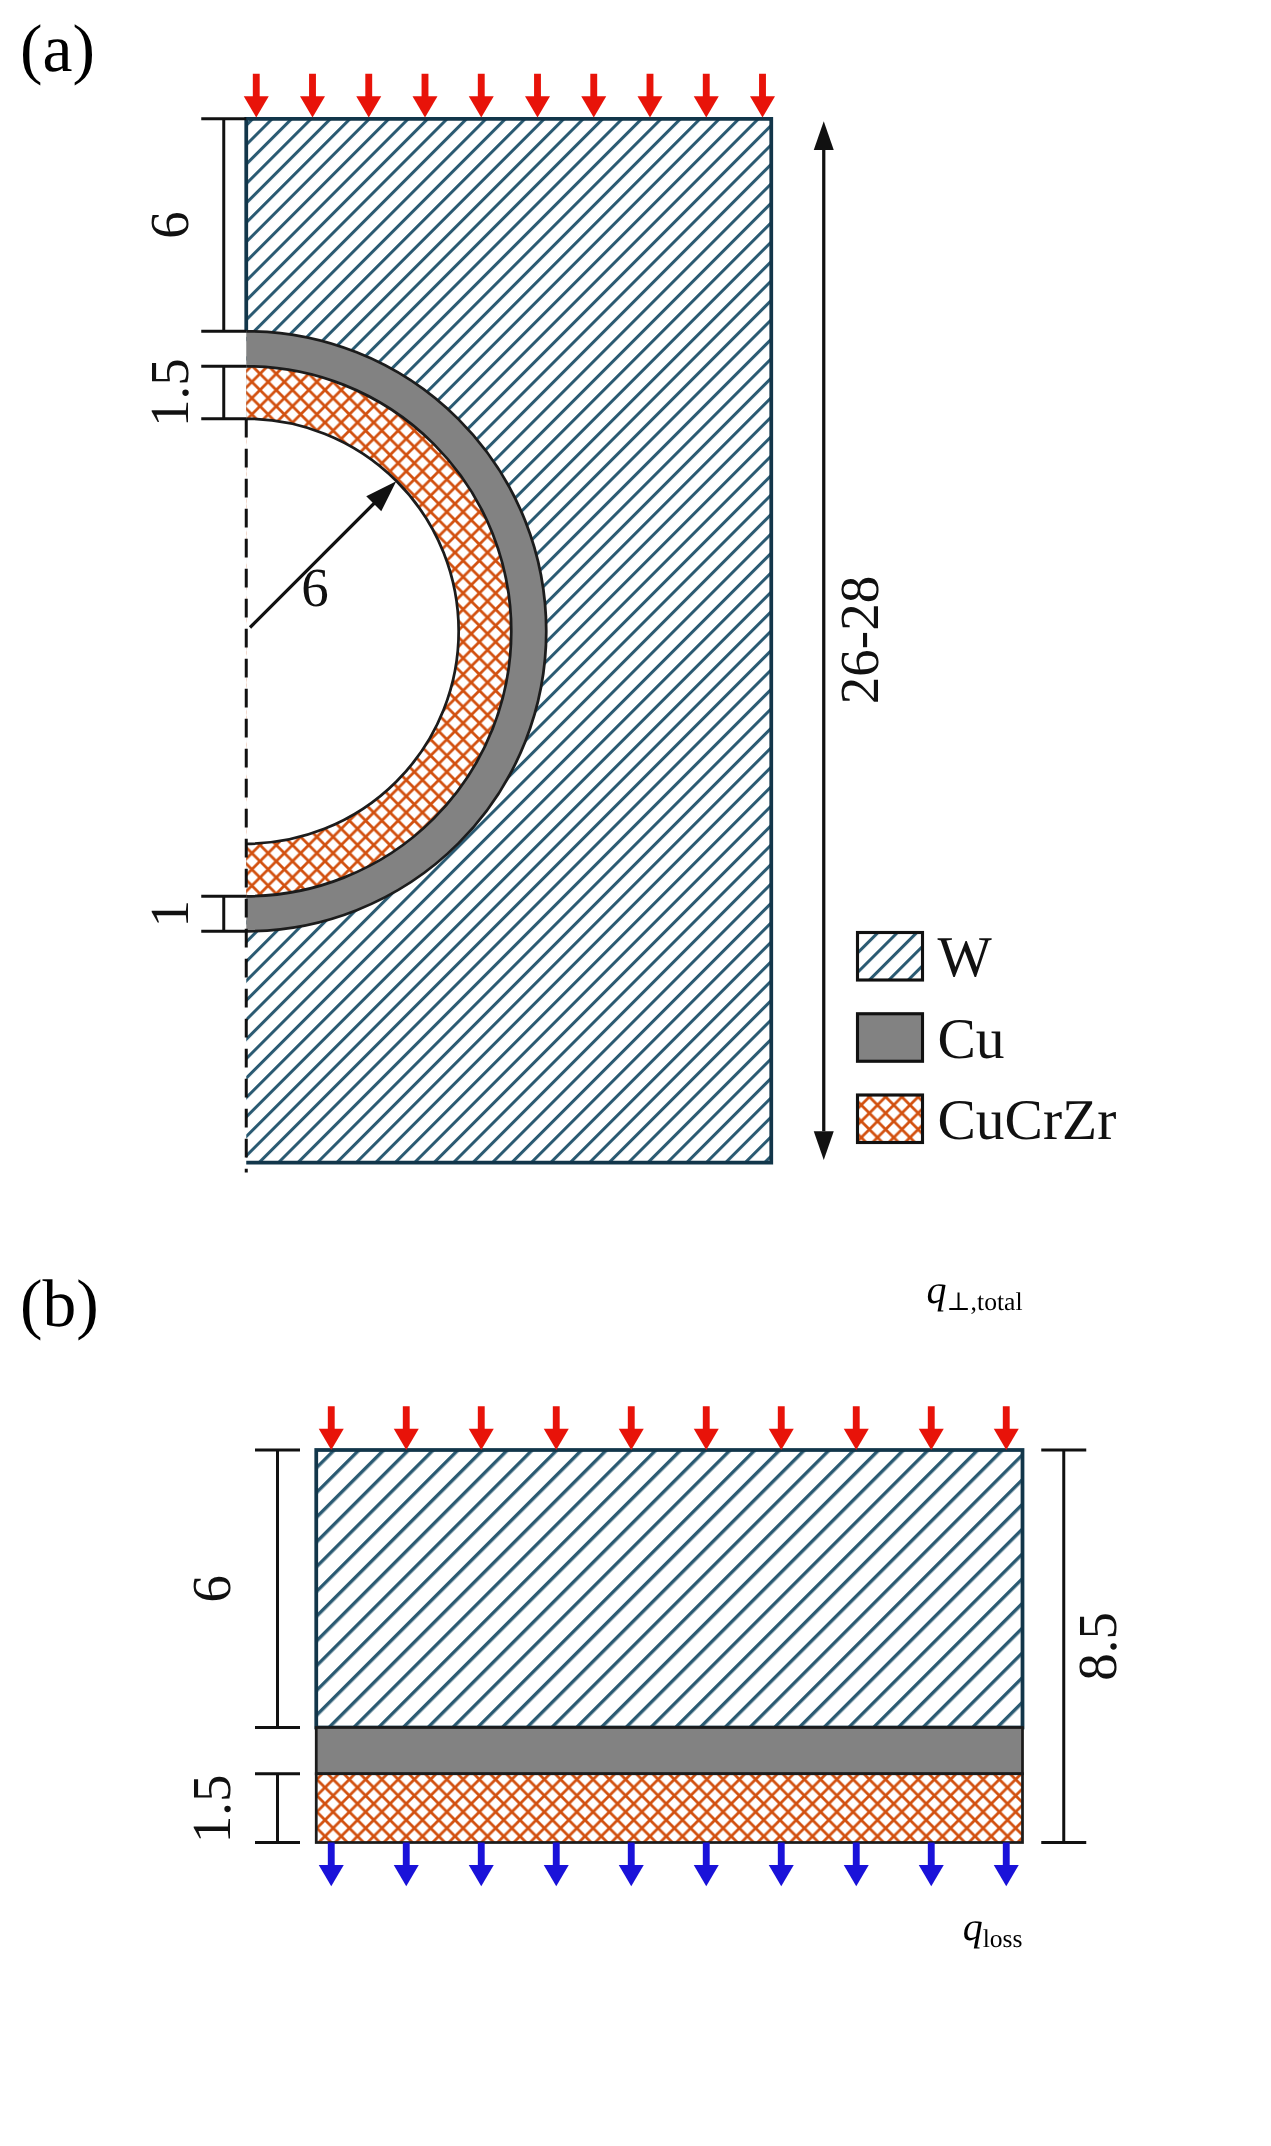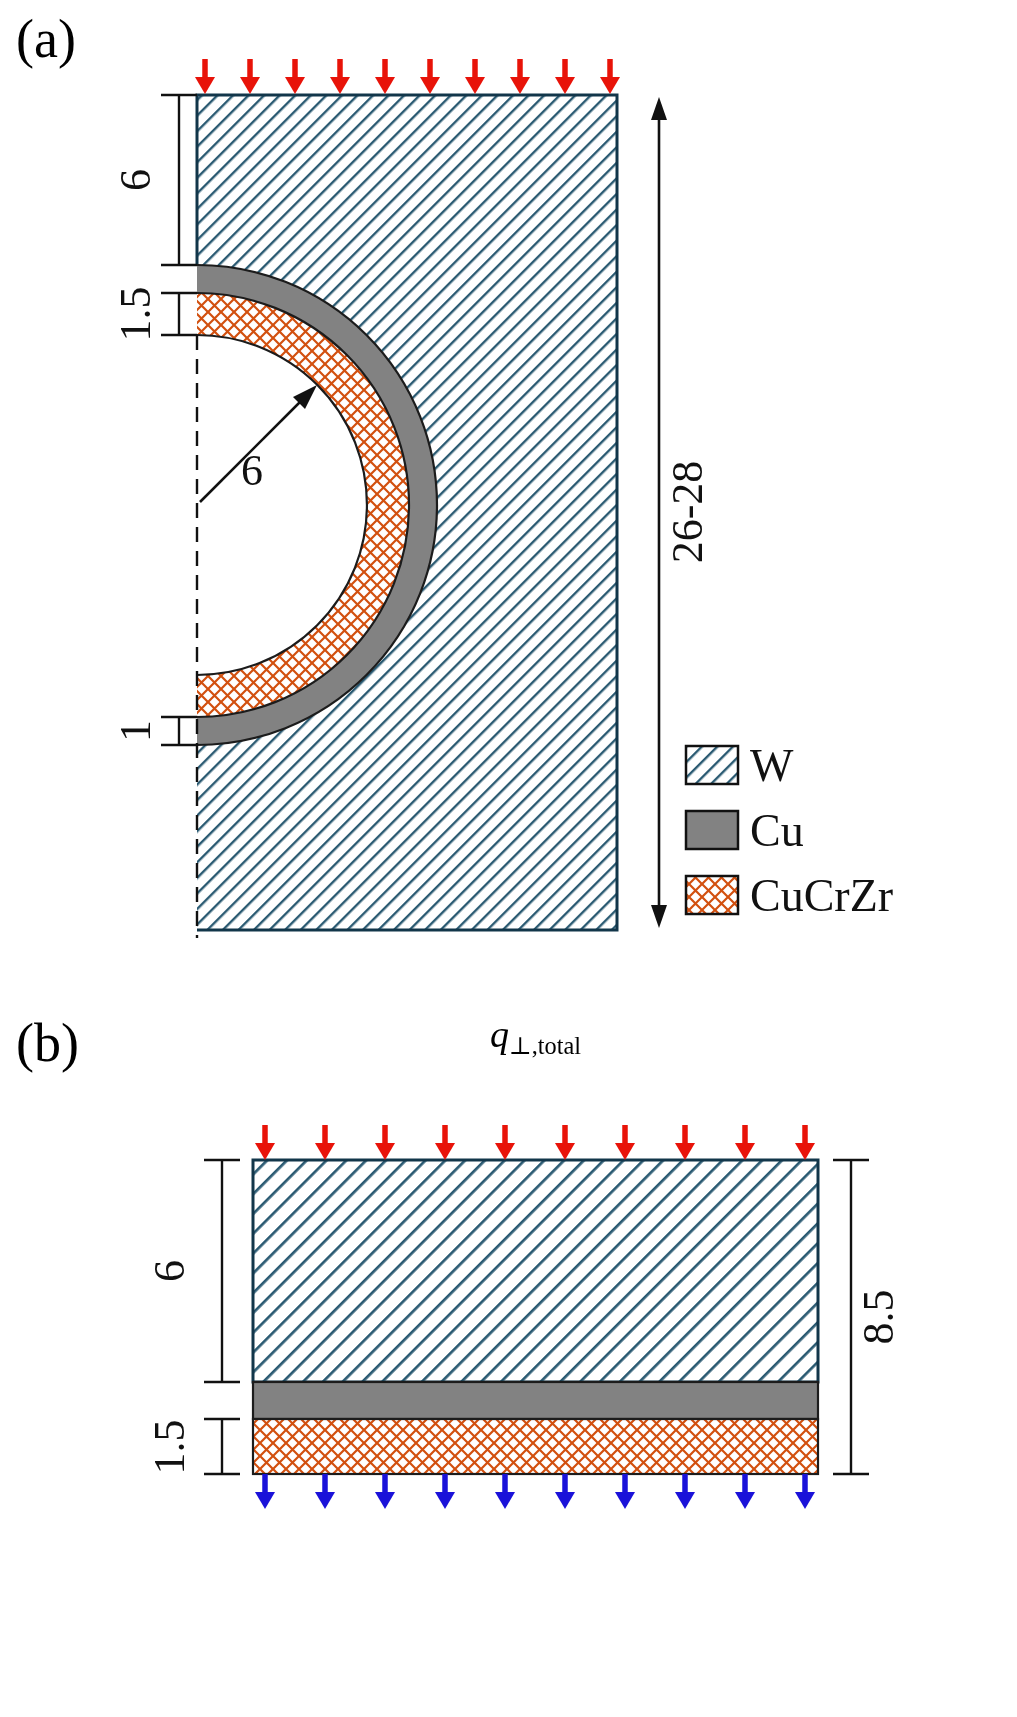--- a/index.html
+++ b/index.html
@@ -14,21 +14,21 @@
   svg.fig{position:absolute;left:0;top:0;}
   .dim line{stroke:#111111;stroke-width:2.4;}
   .dash{stroke:#111111;stroke-width:2.4;stroke-dasharray:15 9;fill:none;}
   .blk line{stroke:#111111;stroke-width:2.6;}
   .blk polygon{fill:#111111;stroke:none;}
   .red-arrow{stroke:#e81309;fill:#e81309;}
   .blue-arrow{stroke:#1a12d9;fill:#1a12d9;}
   text.dimtxt{font-family:"Liberation Serif","DejaVu Serif",serif;font-size:44px;fill:#111;text-anchor:middle;}
   text.legtxt{font-family:"Liberation Serif","DejaVu Serif",serif;font-size:46px;fill:#111;text-anchor:start;}
   .panel-label{position:absolute;font-size:54px;line-height:1;color:#000;}
-  .math-label{position:absolute;left:253px;width:565px;text-align:center;font-size:38px;line-height:1.2;}
+  .math-label{position:absolute;left:253px;width:565px;text-align:right;font-size:32px;line-height:1.2;}
   .math-label i{font-style:italic;}
   .math-label sub{font-size:0.64em;font-style:normal;vertical-align:-0.28em;
     font-family:"Liberation Serif","DejaVu Serif","DejaVu Sans",serif;}
 </style>
 </head>
 <body>
 
 <div class="canvas">
 
   <svg class="fig" width="1017" height="1717" viewBox="0 0 1017 1717">
@@ -172,14 +172,17 @@
   </svg>
 
   <div class="panel-label" style="left:16px;top:12px;">(a)</div>
 
   <div class="panel-label" style="left:16px;top:1016px;">(b)</div>
 
   <div class="math-label" style="top:1012px;">
     <i>q</i><sub>⊥,total</sub>
   </div>
 
+  <div class="math-label" style="top:1522px;">
+    <i>q</i><sub>loss</sub>
+  </div>
 
 </div>
 
 </body></html>

